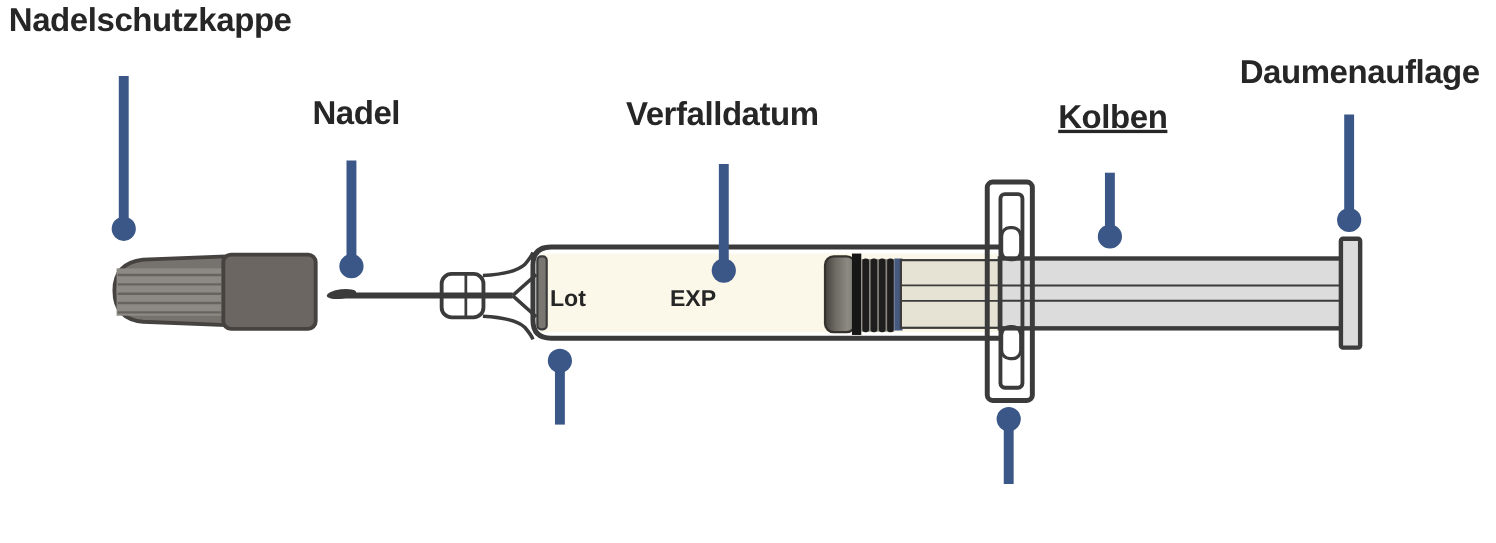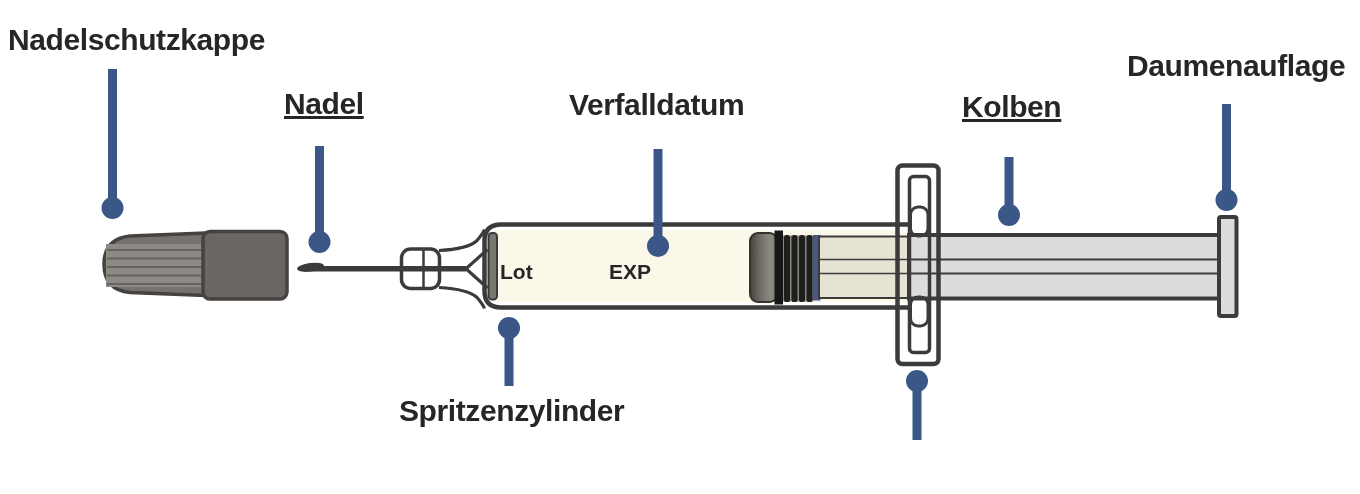--- a/index.html
+++ b/index.html
@@ -15,22 +15,22 @@
   .part-label {
     position: absolute;
     font-family: "Liberation Sans", sans-serif;
     font-weight: 700;
     font-size: 30px;
     line-height: 1;
     color: #262626;
     letter-spacing: -0.4px;
     white-space: nowrap;
   }
-  .lbl-nadelschutzkappe { left: 8px;    top: 25px;  }
-  .lbl-nadel            { left: 284px;  top: 89px; text-decoration: underline;  }
+  .lbl-nadelschutzkappe { left: 8px;    top: 4px;  }
+  .lbl-nadel            { left: 284px;  top: 89px;  }
   .lbl-verfalldatum     { left: 569px;  top: 90px; text-align: center;  }
   .lbl-kolben           { left: 962px;  top: 92px; text-decoration: underline; }
   .lbl-daumenauflage    { left: 1127px; top: 51px; text-align: right;  }
   .lbl-spritzenzylinder { left: 399px;  top: 396px; }
   .lbl-fingerauflage    { left: 829px;  top: 446px; }
 </style>
 </head>
 <body>
 
 <div class="stage">
@@ -137,15 +137,14 @@
           <circle cx="917" cy="381" r="11" stroke="none"></circle>
       </g>
     </g>
   </svg>
 
   <div class="part-label lbl-nadelschutzkappe">Nadelschutzkappe</div>
   <div class="part-label lbl-nadel">Nadel</div>
   <div class="part-label lbl-verfalldatum">Verfalldatum</div>
   <div class="part-label lbl-kolben">Kolben</div>
   <div class="part-label lbl-daumenauflage">Daumenauflage</div>
-  <div class="part-label lbl-spritzenzylinder">Spritzenzylinder</div>
 
 </div>
 
 </body></html>

